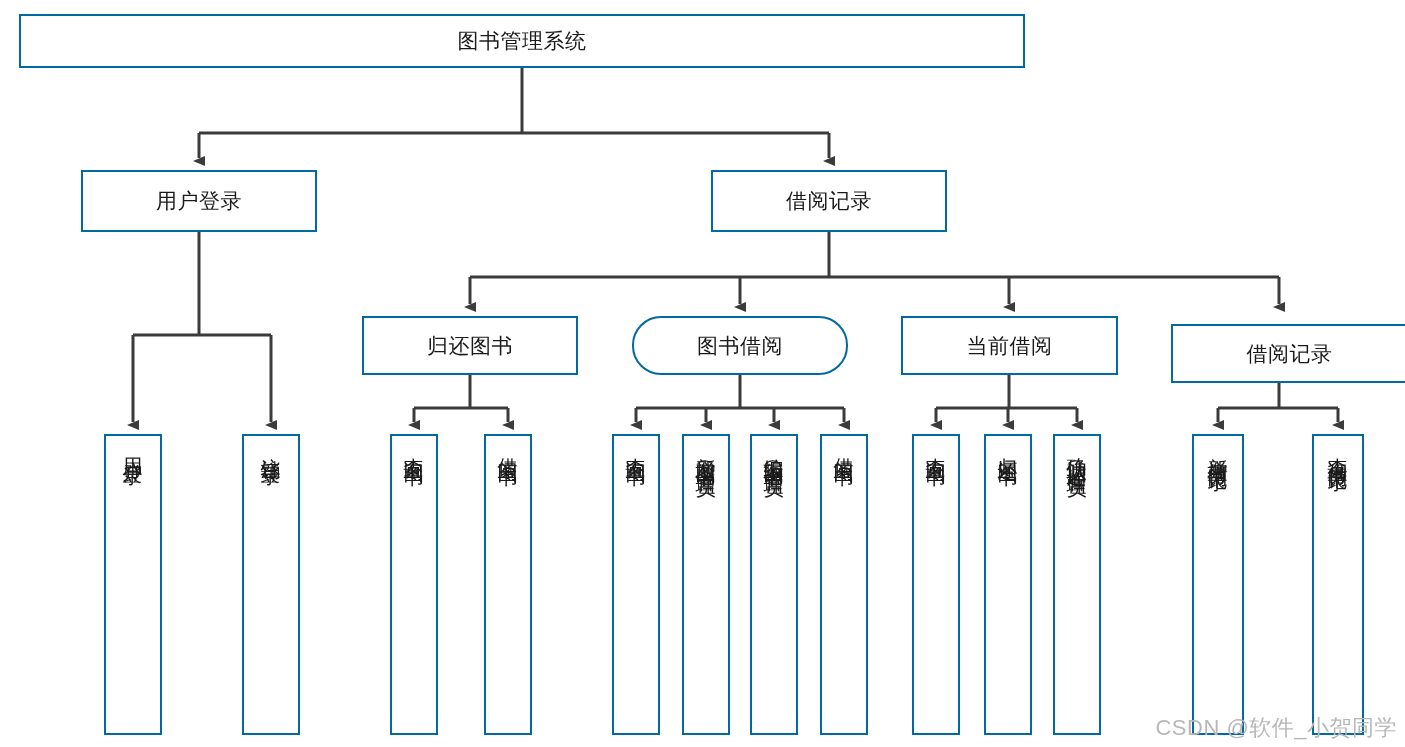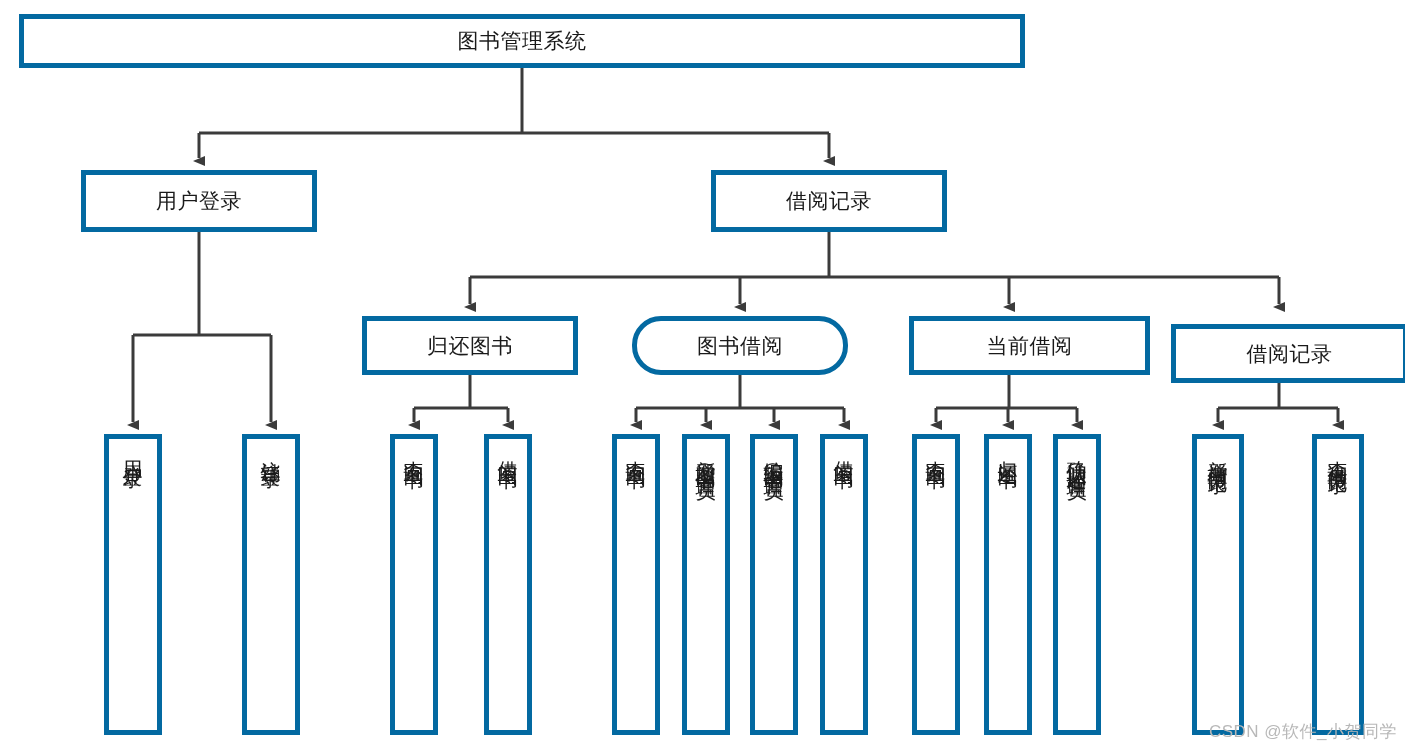--- a/index.html
+++ b/index.html
@@ -23,21 +23,21 @@
     position: absolute;
     left: 0;
     top: 0;
     width: 1405px;
     height: 747px;
   }
   .node-box {
     position: absolute;
     box-sizing: border-box;
     background: #ffffff;
-    border: 5px solid #0369a1;
+    border: 2px solid #0369a1;
     display: flex;
     align-items: center;
     justify-content: center;
     text-align: right;
   }
   .node-label-h {
     font-size: 21px;
     color: #1a1a1a;
     line-height: 1.1;
     letter-spacing: 0.5px;
@@ -54,21 +54,21 @@
     writing-mode: vertical-rl;
     text-orientation: upright;
     letter-spacing: 3px;
     line-height: 1;
     white-space: nowrap;
   }
   .watermark {
     position: absolute;
     right: 8px;
     bottom: 4px;
-    font-size: 17px;
+    font-size: 22px;
     color: #b8b8b8;
     white-space: nowrap;
     letter-spacing: 0.5px;
   }
 </style>
 </head>
 <body>
 
 <div id="diagram-root">
 
@@ -144,21 +144,21 @@
   <div class="node-box" id="node-l2-1" style="left: 711px; top: 170px; width: 236px; height: 62px;">
     <span class="node-label-h">借阅记录</span>
   </div>
 
   <div class="node-box" id="node-l3-0" style="left: 362px; top: 316px; width: 216px; height: 59px;">
     <span class="node-label-h">归还图书</span>
   </div>
   <div class="node-box" id="node-l3-1" style="left: 632px; top: 316px; width: 216px; height: 59px; border-radius: 29px;">
     <span class="node-label-h">图书借阅</span>
   </div>
-  <div class="node-box" id="node-l3-2" style="left: 901px; top: 316px; width: 241px; height: 59px; margin-left: 8px;">
+  <div class="node-box" id="node-l3-2" style="left: 901px; top: 316px; width: 217px; height: 59px;">
     <span class="node-label-h">当前借阅</span>
   </div>
   <div class="node-box" id="node-l3-3" style="left: 1171px; top: 324px; width: 237px; height: 59px;">
     <span class="node-label-h">借阅记录</span>
   </div>
 
   <div class="node-box leaf" id="node-leaf-0" style="left: 104px; top: 434px; width: 58px; height: 301px;">
     <span class="node-label-v">用户登录</span>
   </div>
   <div class="node-box leaf" id="node-leaf-1" style="left: 242px; top: 434px; width: 58px; height: 301px;">

